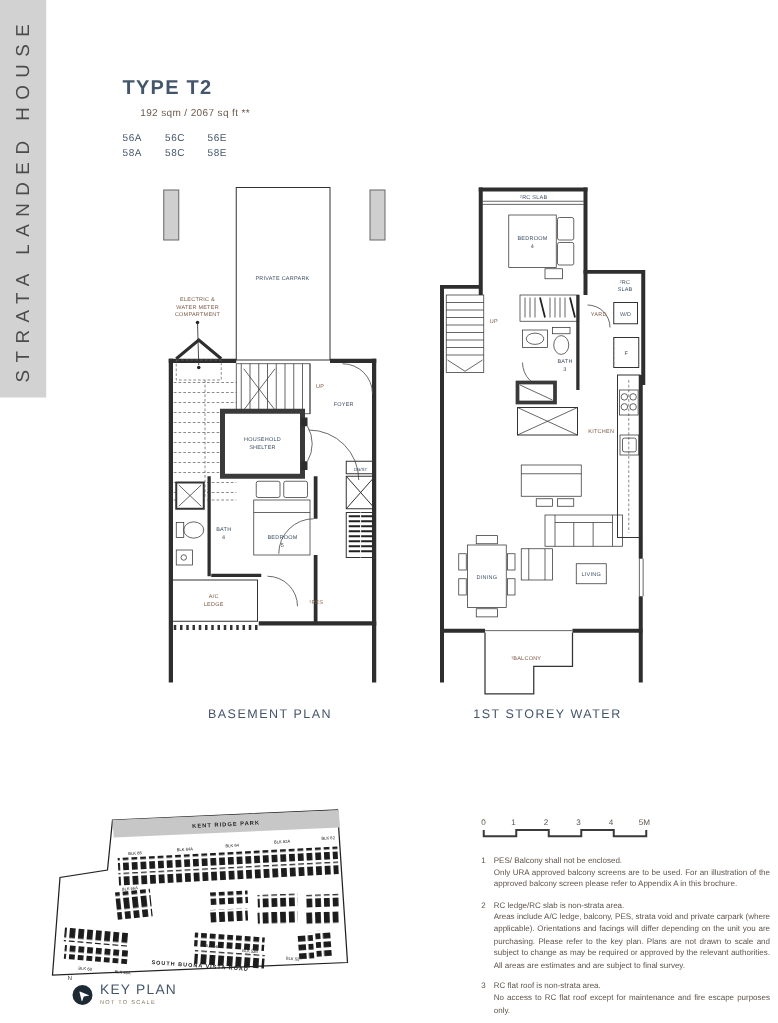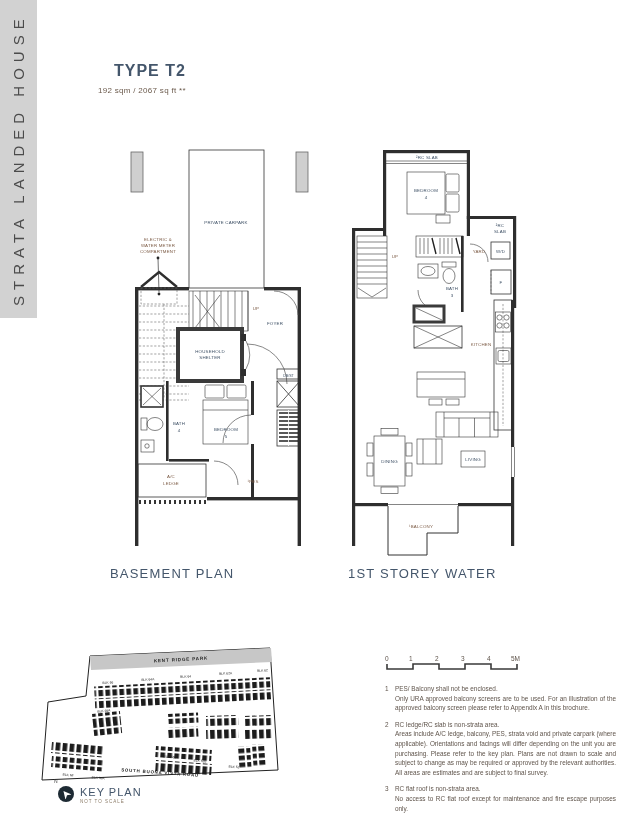--- a/index.html
+++ b/index.html
@@ -7,27 +7,27 @@
   body { background:#ffffff; font-family:"Liberation Sans", sans-serif; position:relative; overflow:hidden; color:#44566b; }
 
   
   .sidebar { position:absolute; left:0; top:0; width:37px; height:318px; background:#d2d2d2;
              display:flex; justify-content:center; }
   .sidebar .vtext { writing-mode:vertical-rl; transform:rotate(180deg);
                     font-size:15px; letter-spacing:6px; color:#4b4b4b; padding:12px 0; white-space:nowrap; }
 
   
   .header { position:absolute; left:98px; top:62px; }
-  .type-title { font-size:16px; letter-spacing:1px; color:#44566b; font-weight:bold;text-align:right; }
+  .type-title { font-size:16px; letter-spacing:1px; color:#44566b; font-weight:bold; }
   .area-line  { font-size:8px; margin-top:6px; color:#6b5a4c; letter-spacing:.3px;text-align:right; }
   .units-grid { margin-top:11px; display:grid; grid-template-columns:34px 34px 34px; grid-row-gap:3px;
                 font-size:8px; color:#44566b; letter-spacing:.5px; }
 
   
-  .plan-caption { position:absolute; font-size:13px; letter-spacing:1.2px; color:#44566b; text-align:left; }
+  .plan-caption { position:absolute; font-size:10px; letter-spacing:1.2px; color:#44566b; text-align:center; }
   #cap-basement { left:110px; top:566px; width:212px; }
   #cap-storey   { left:348px; top:566px; width:180px; }
 
   svg { position:absolute; overflow:visible; }
   #svg-basement { left:110px; top:148px; width:212px; height:412px; }
   #svg-storey   { left:348px; top:148px; width:180px; height:412px; }
   #svg-keyplan  { left:28px;  top:642px; width:280px; height:170px; }
   #svg-scalebar { left:385px; top:660px; width:150px; height:16px; }
 
   .wall   { fill:#2e2e2e; }
@@ -40,21 +40,21 @@
   text.pb { font-family:"Liberation Sans",sans-serif; font-size:4.4px; fill:#7c5b45; text-anchor:middle; letter-spacing:.2px; }
   text.ps { font-family:"Liberation Sans",sans-serif; font-size:3.6px; fill:#3e5065; text-anchor:middle; }
 
   
   text.kp-park { font-size:4.6px; font-weight:bold; fill:#222; text-anchor:middle; letter-spacing:.8px; }
   text.kp-blk  { font-size:3.3px; fill:#222; text-anchor:middle; }
   text.kp-road { font-size:4.4px; font-weight:bold; fill:#222; text-anchor:middle; letter-spacing:.8px; }
   .kp-outline  { fill:#fff; stroke:#222; stroke-width:1; }
   .kp-banner   { fill:#c7c7c7; stroke:none; }
 
-  .keyplan-legend { position:absolute; left:58px; top:786px; display:flex; align-items:flex-start; }
+  .keyplan-legend { position:absolute; left:58px; top:786px; display:flex; align-items:flex-end; }
   .compass { width:16px; height:16px; border-radius:50%; background:#1d2a33; position:relative; margin-right:6px; }
   .compass::after { content:""; position:absolute; left:4px; top:4px; width:8px; height:8px;
                     background:#fff; clip-path:polygon(0 100%,50% 0,100% 100%,50% 70%); transform:rotate(-40deg); }
   .compass-n { position:absolute; left:-4px; top:-8px; font-size:5px; color:#444; }
   .kp-title { font-size:11px; letter-spacing:1px; color:#44566b; }
   .kp-sub   { font-size:4.5px; color:#8a7a66; letter-spacing:1px; margin-top:1px; }
 
   
   .scale-nums { position:absolute; left:385px; top:655px; width:150px; height:8px; font-size:6.5px; color:#5f544b; }
   .scale-nums span { position:absolute; top:0; }
@@ -69,20 +69,28 @@
 </head>
 <body>
 
 <div class="sidebar">
   <span class="vtext">STRATA LANDED HOUSE</span>
 </div>
 
 <div class="header">
   <div class="type-title">TYPE T2</div>
   <div class="area-line">192 sqm / 2067 sq ft **</div>
+  <div class="units-grid">
+    <span>56A</span>
+    <span>56C</span>
+    <span>56E</span>
+    <span>58A</span>
+    <span>58C</span>
+    <span>58E</span>
+  </div>
 </div>
 
 <svg id="svg-basement" viewBox="0 0 212 412">
   <g>
 
     <rect class="pillar" x="21" y="4" width="12" height="40"></rect>
     <rect class="pillar" x="186" y="4" width="12" height="40"></rect>
 
     <rect class="thin" x="79" y="2" width="75" height="138"></rect>
 

